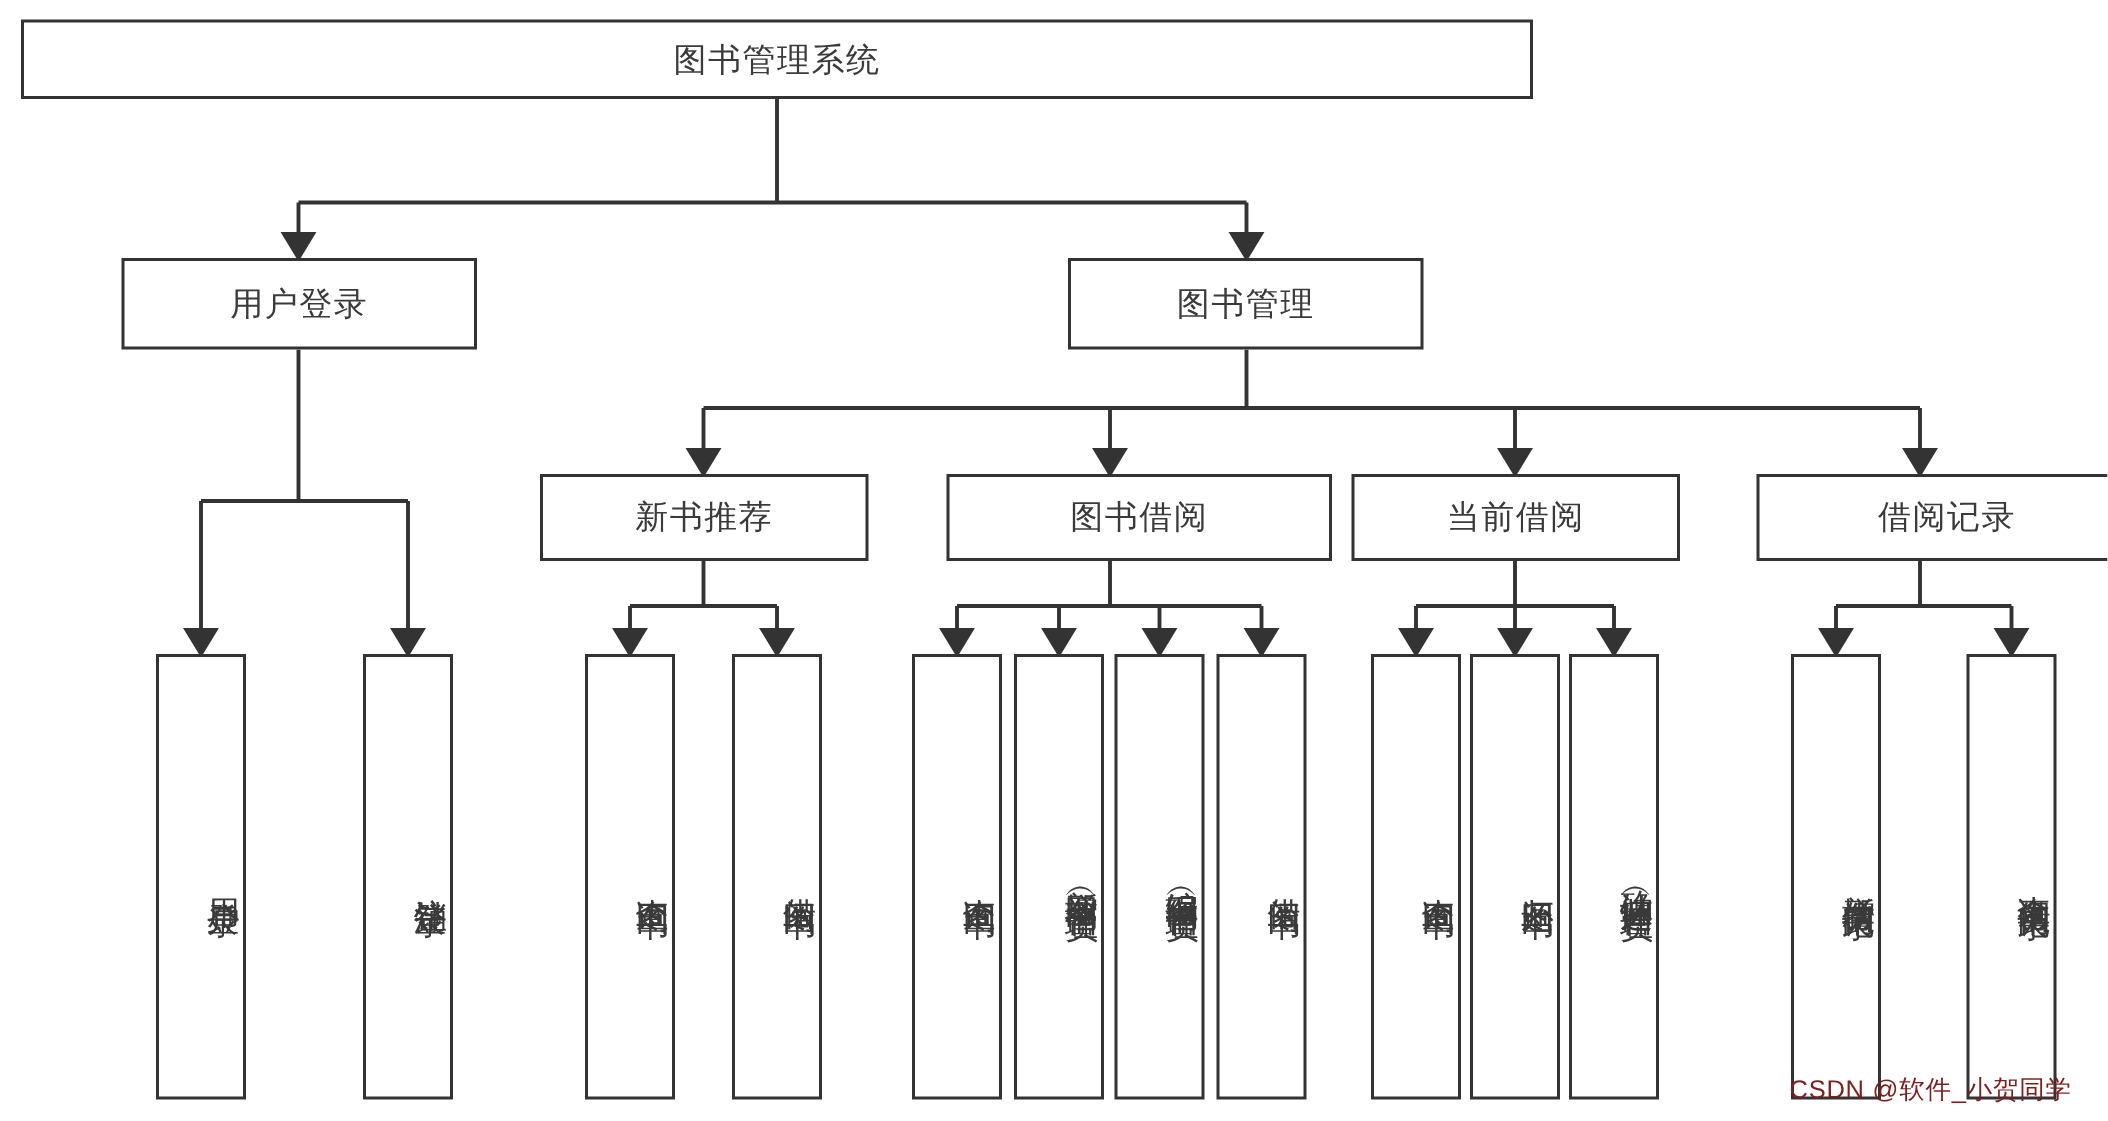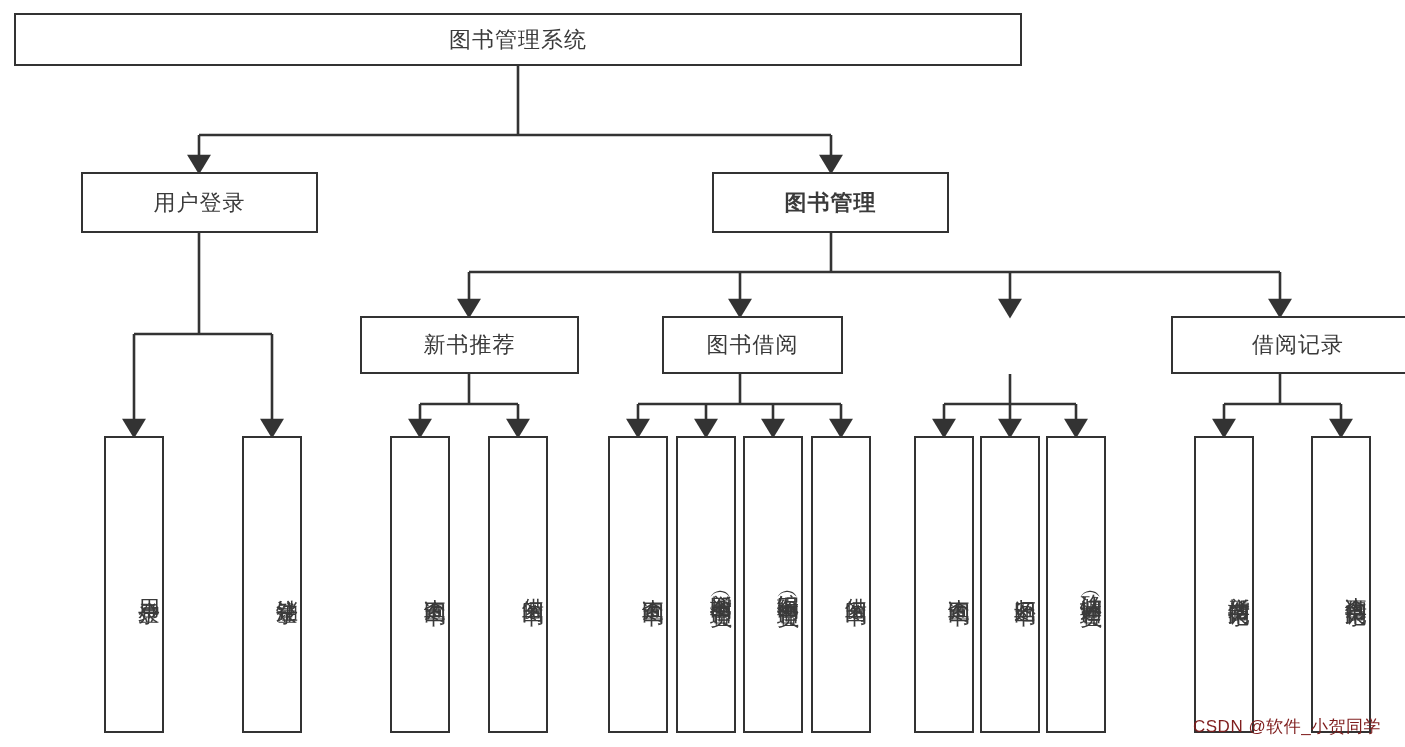--- a/index.html
+++ b/index.html
@@ -116,29 +116,32 @@
     </g>
   </svg>
 
   <div class="node horiz" style="left:14px;top:13px;width:1008px;height:53px;">
     <span>图书管理系统</span>
   </div>
 
   <div class="node horiz" style="left:81px;top:172px;width:237px;height:61px;">
     <span>用户登录</span>
   </div>
-  <div class="node horiz" style="left:712px;top:172px;width:237px;height:61px;font-weight:bold;">
+  <div class="node horiz" style="left:712px;top:172px;width:237px;height:61px;">
     <span>图书管理</span>
   </div>
 
   <div class="node horiz" style="left:360px;top:316px;width:219px;height:58px;">
     <span>新书推荐</span>
   </div>
-  <div class="node horiz" style="left:662px;top:316px;width:181px;height:58px;">
+  <div class="node horiz" style="left:631px;top:316px;width:257px;height:58px;">
     <span>图书借阅</span>
+  </div>
+  <div class="node horiz" style="left:901px;top:316px;width:219px;height:58px;">
+    <span>当前借阅</span>
   </div>
   <div class="node horiz" style="left:1171px;top:316px;width:254px;height:58px;">
     <span>借阅记录</span>
   </div>
 
   <div class="node vert" style="left:104px;top:436px;width:60px;height:297px;">
     <span>用户登录</span>
   </div>
   <div class="node vert" style="left:242px;top:436px;width:60px;height:297px;">
     <span>注销登录</span>

